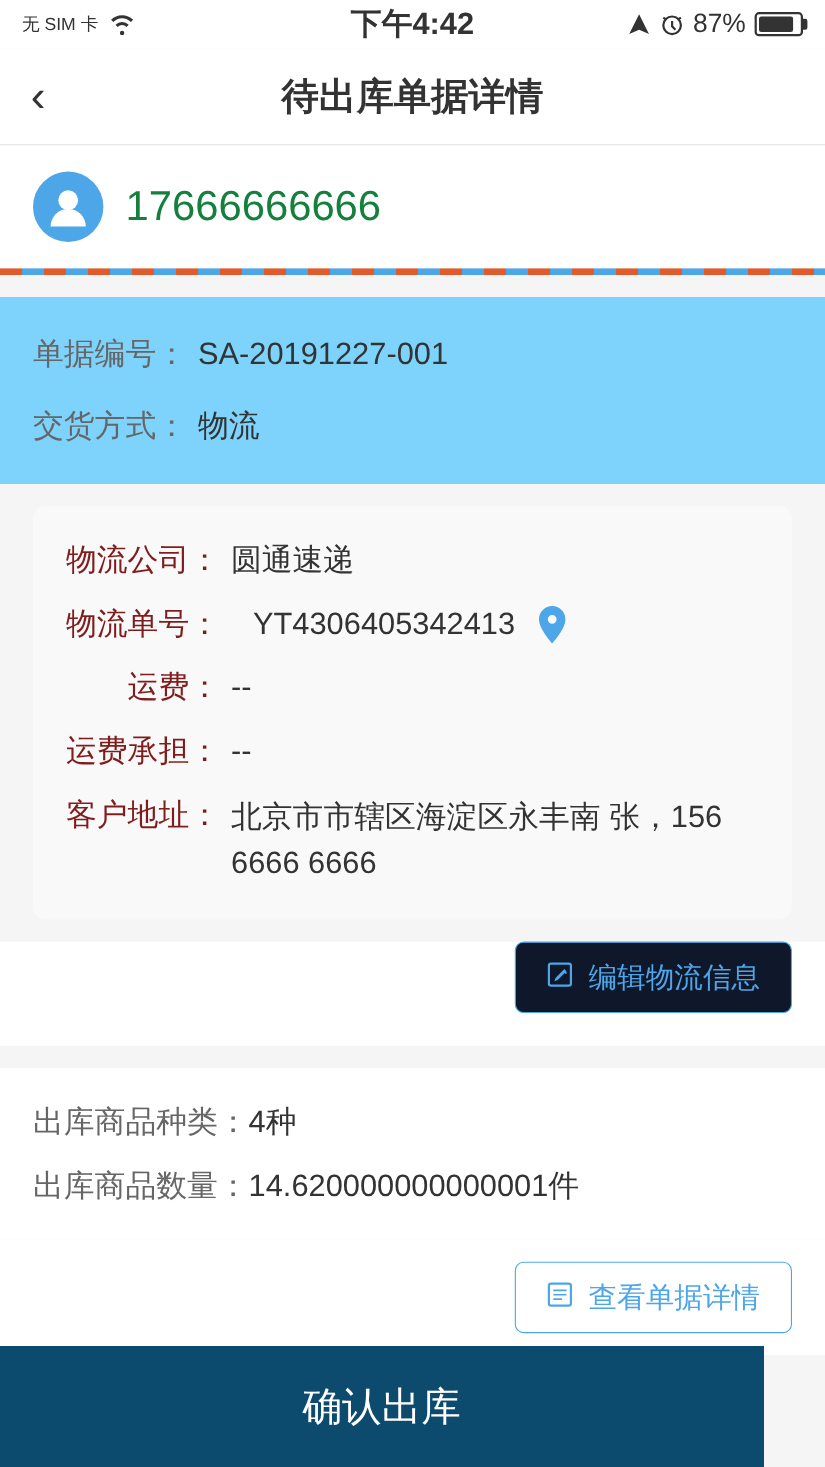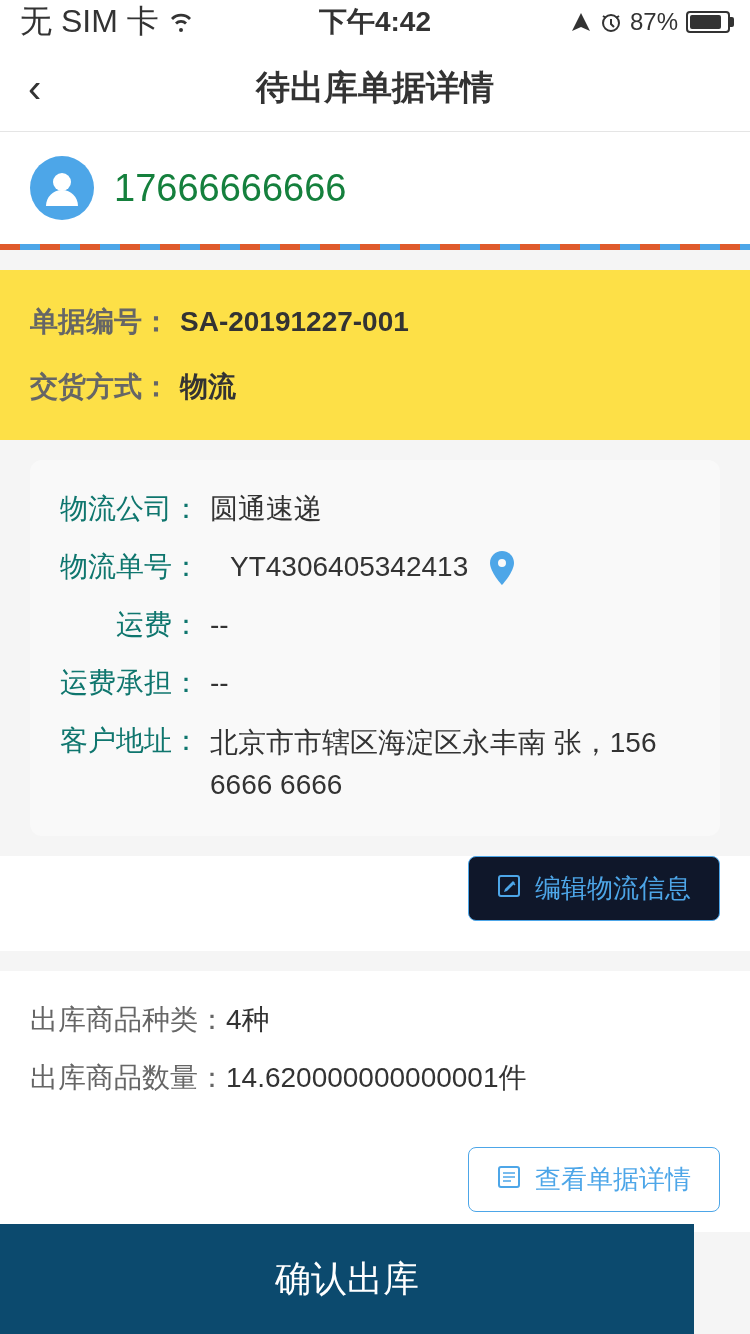--- a/index.html
+++ b/index.html
@@ -23,21 +23,21 @@
       align-items: center;
       justify-content: space-between;
       padding: 0 20px;
       font-size: 24px;
       font-weight: 500;
     }
     .status-left {
       display: flex;
       align-items: center;
       gap: 8px;
-      font-size: 32px;
+      font-size: 16px;
     }
     .status-center {
       font-size: 28px;
       font-weight: 600;
       position: absolute;
       left: 50%;
       transform: translateX(-50%);
     }
     .status-right {
       display: flex;
@@ -139,24 +139,23 @@
       height: 6px;
       background: repeating-linear-gradient(
         90deg,
         #e05a2b 0px, #e05a2b 20px,
         #4da6e8 20px, #4da6e8 40px
       );
     }
 
     
     .info-section {
-      background: #fde047;
+      background: #7dd3fc;
       padding: 30px;
       margin-top: 20px;
-      font-weight: bold;
     }
     .info-row {
       display: flex;
       align-items: flex-start;
       margin-bottom: 20px;
       font-size: 28px;
       line-height: 1.6;
     }
     .info-row:last-child { margin-bottom: 0; }
     .info-label {
@@ -179,21 +178,21 @@
       margin: 20px 30px;
     }
     .logistics-row {
       display: flex;
       align-items: center;
       margin-bottom: 20px;
       font-size: 28px;
     }
     .logistics-row:last-child { margin-bottom: 0; }
     .logistics-label {
-      color: #0f766e;
+      color: #7f1d1d;
       min-width: 140px;
       text-align: right;
       margin-right: 10px;
       flex-shrink: 0;
     }
     .logistics-value {
       color: #333;
       flex: 1;
     }
     .logistics-tracking {

